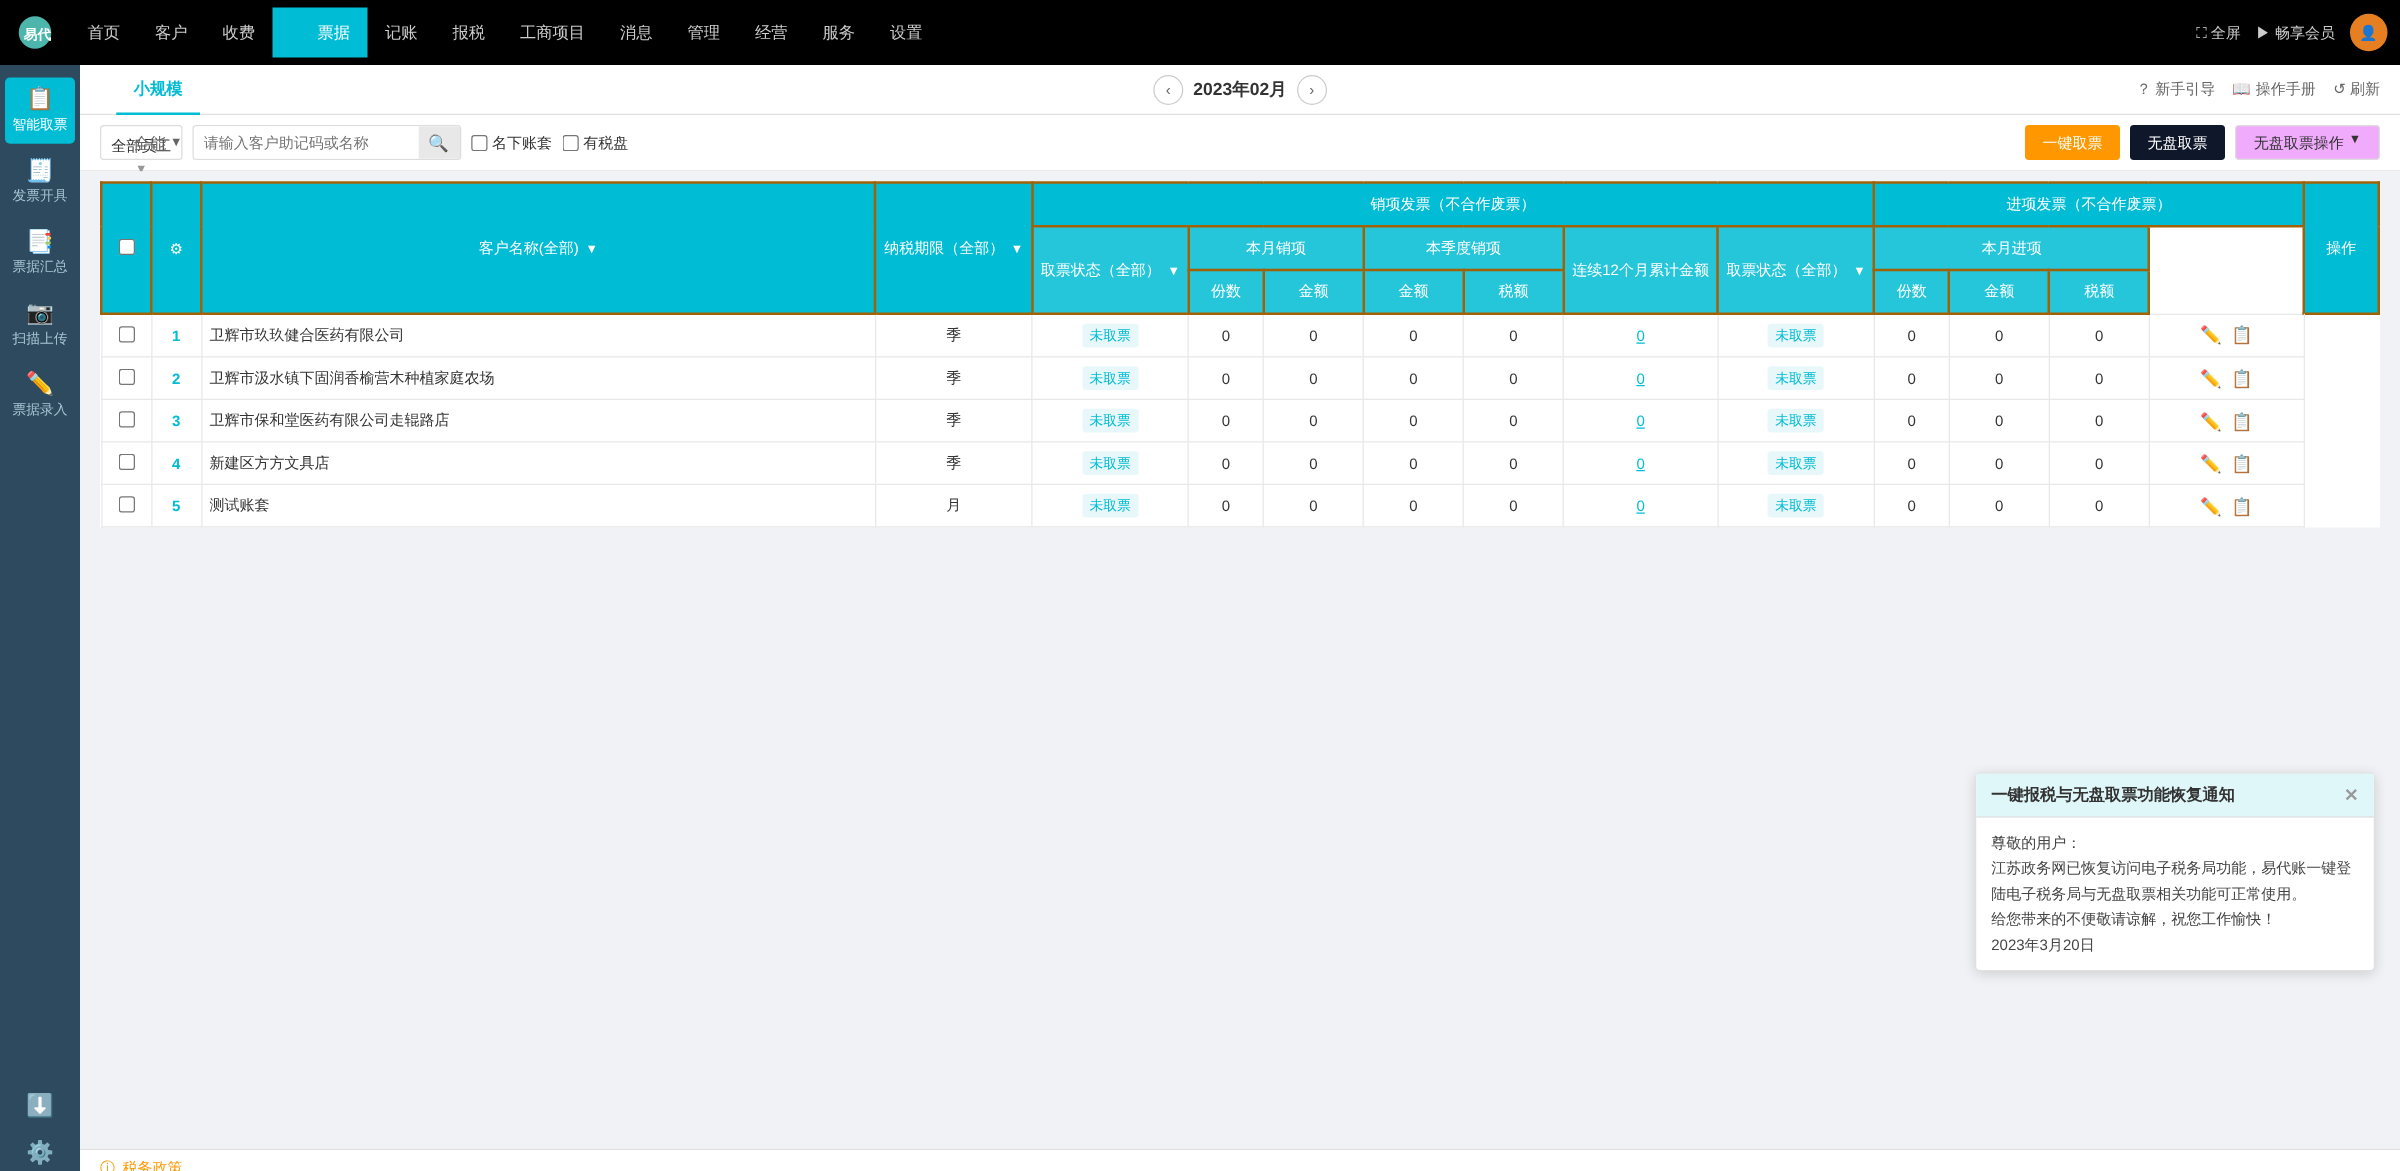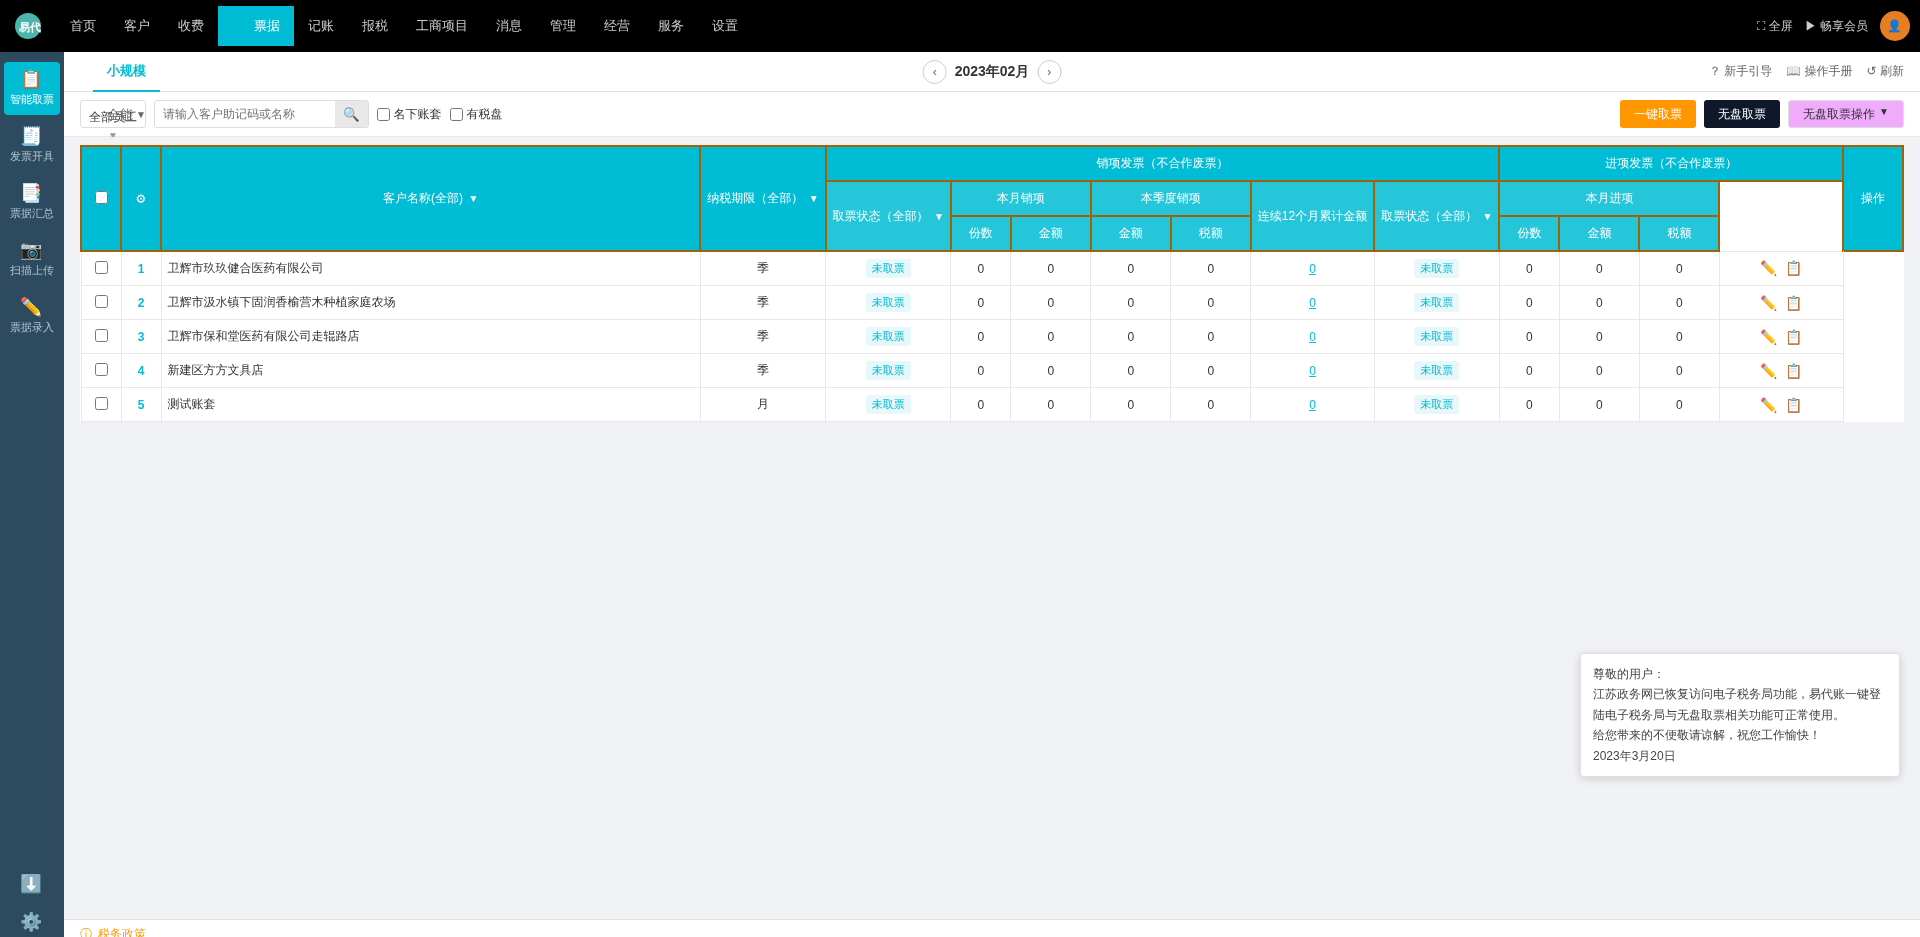--- a/index.html
+++ b/index.html
@@ -626,19 +626,23 @@
     </div>
 
     <div class="bottom-bar">
       <span>ⓘ</span>
       <span style="color:#ff9800; cursor:pointer;">税务政策</span>
     </div>
   </div>
 </div>
 
 <div class="notification-popup">
+  <div class="notification-header">
+    <span>一键报税与无盘取票功能恢复通知</span>
+    <span class="notification-close">✕</span>
+  </div>
   <div class="notification-body">
     <p style="white-space: pre-line;">尊敬的用户：
     江苏政务网已恢复访问电子税务局功能，易代账一键登陆电子税务局与无盘取票相关功能可正常使用。
     给您带来的不便敬请谅解，祝您工作愉快！
 2023年3月20日</p>
   </div>
 </div>
 
 </body></html>

